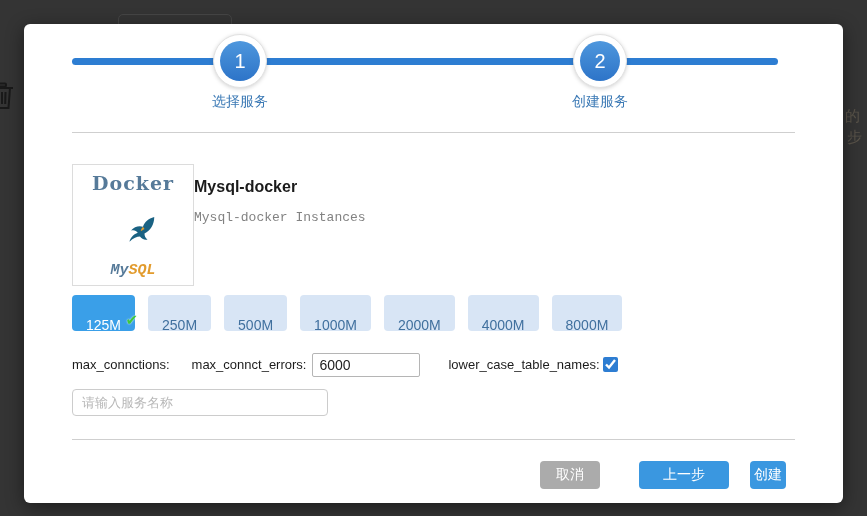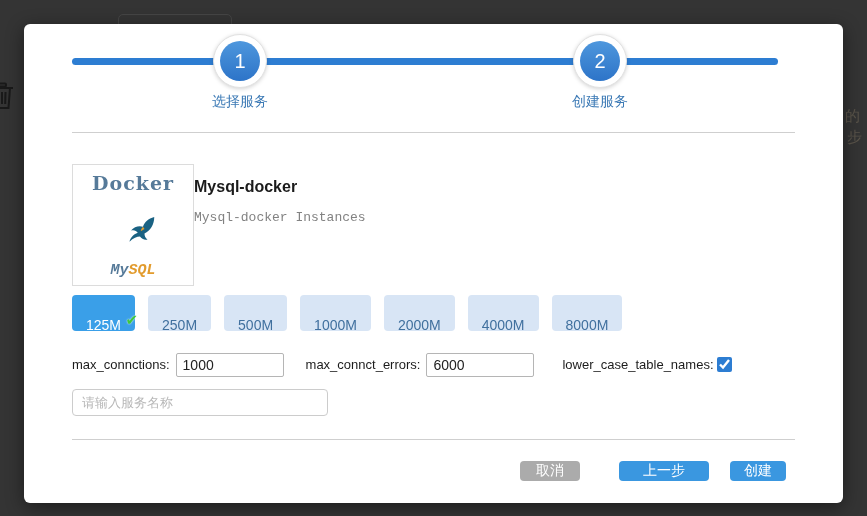--- a/index.html
+++ b/index.html
@@ -117,27 +117,27 @@
   .name-input {
     width: 256px; height: 27px;
     border: 1px solid #cccccc; border-radius: 4px;
     padding-left: 9px; font-size: 13px; color: #444; font-family: inherit;
   }
   .name-input::placeholder { color: #b8b8b8; }
   .divider2 { margin-top: 23px; }
   
   .footer { display: flex; justify-content: flex-end; margin: 21px 57px 0 0; }
   .btn {
-    height: 20px; border: none; border-radius: 4px;
+    height: 28px; border: none; border-radius: 4px;
     color: #ffffff; font-size: 14px; cursor: pointer;
     font-family: inherit;
   }
   .btn-cancel { background: #ababab; padding: 0 16px; }
   .btn-prev { background: #3a97e0; padding: 0 24px; margin-left: 39px; }
-  .btn-create { background: #3a97e0; padding: 0 14px; margin-left: 21px; }
+  .btn-create { background: #3a97e0; padding: 0 4px; margin-left: 21px; }
 </style>
 </head>
 <body>
 
 <div class="screen">
 
   <div class="ghost-button"></div>
   <div class="trash-wrap">
     <svg width="26" height="28" viewBox="0 0 26 28">
       <g stroke="#191919" stroke-width="2" fill="none">
@@ -197,21 +197,20 @@
       <button class="mem-btn">250M</button>
       <button class="mem-btn">500M</button>
       <button class="mem-btn">1000M</button>
       <button class="mem-btn">2000M</button>
       <button class="mem-btn">4000M</button>
       <button class="mem-btn">8000M</button>
     </div>
 
     <div class="params-row">
       <span class="param-label">max_connctions:</span>
-      <input class="param-input" type="text" value="1000" style="">
       <span class="param-label gap22">max_connct_errors:</span>
       <input class="param-input" type="text" value="6000" style="">
       <span class="param-label gap28">lower_case_table_names:</span>
       <input class="param-checkbox" type="checkbox" checked="checked" style="">
     </div>
 
     <div class="name-row">
       <input class="name-input" type="text" placeholder="请输入服务名称" style="">
     </div>
 

